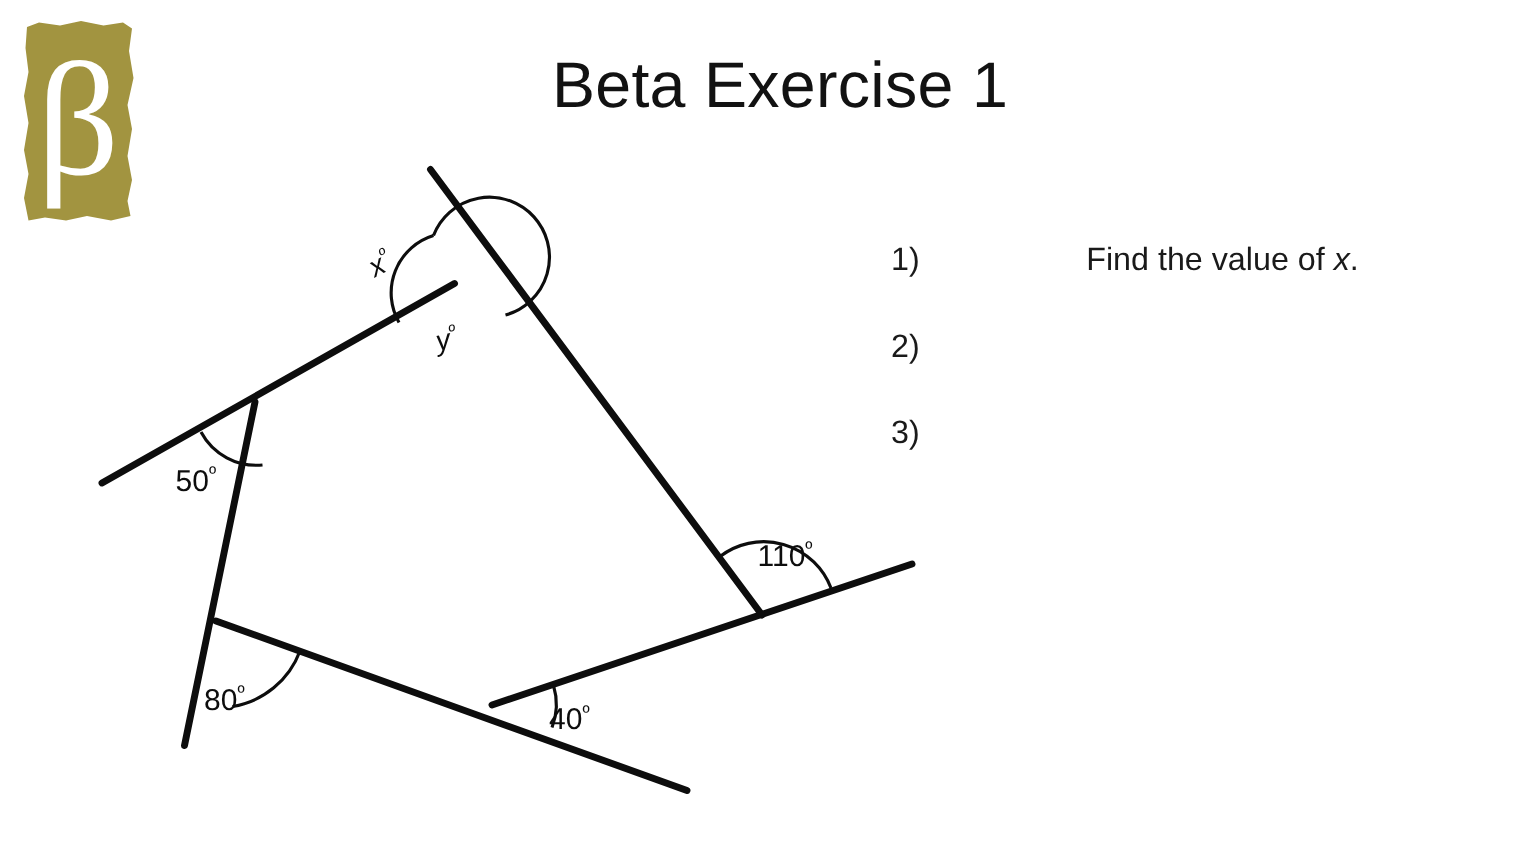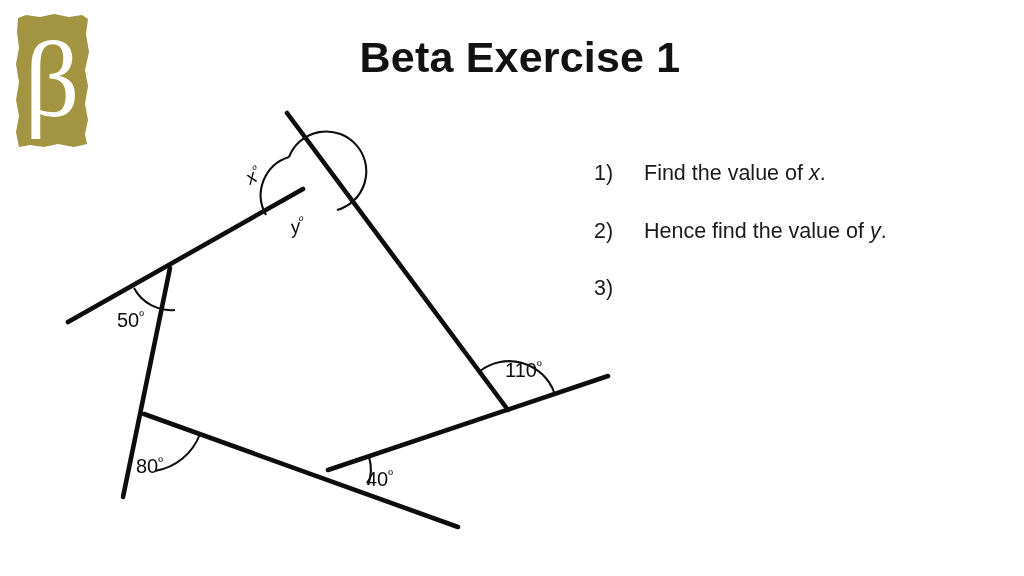--- a/index.html
+++ b/index.html
@@ -29,21 +29,21 @@
     display: block;
   }
   
   #slide-title {
     position: absolute;
     left: 180px;
     top: 33px;
     width: 680px;
     text-align: center;
     font-size: 43px;
-    font-weight: bold;
+    font-weight: normal;
     color: #121212;
     letter-spacing: 0.2px;
     line-height: 1.15;
     white-space: nowrap;
   }
   
   #diagram {
     position: absolute;
     left: 0;
     top: 0;
@@ -87,20 +87,21 @@
     font-size: 21.5px;
     line-height: 1.42;
   }
   .q-num {
     width: 50px;
     flex: 0 0 50px;
     white-space: nowrap;
   }
   .q-text {
     flex: 1 1 auto;
+    text-align: center;
   }
   .q-text i {
     font-style: italic;
   }
 </style>
 </head>
 <body>
 
 <div id="slide">
 
@@ -157,20 +158,19 @@
     </text>
   </svg>
 
   <div id="question-list">
     <div class="q-item">
       <span class="q-num">1)</span>
       <span class="q-text"><span>Find the value of </span><i>x</i><span>.</span></span>
     </div>
     <div class="q-item">
       <span class="q-num">2)</span>
-      <span class="q-text"><span>Hence find the value of </span><i>y</i><span>.</span></span>
     </div>
     <div class="q-item">
       <span class="q-num">3)</span>
     </div>
   </div>
 
 </div>
 
 </body></html>

